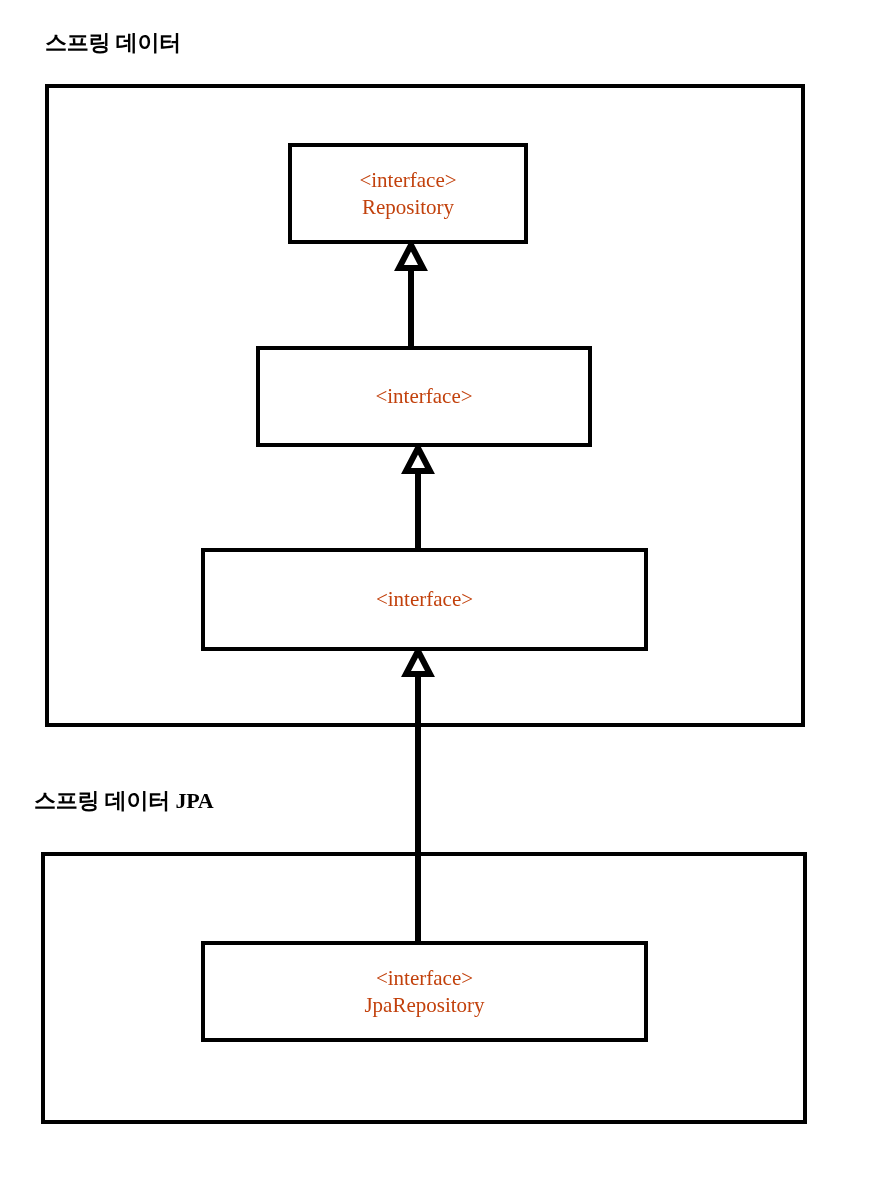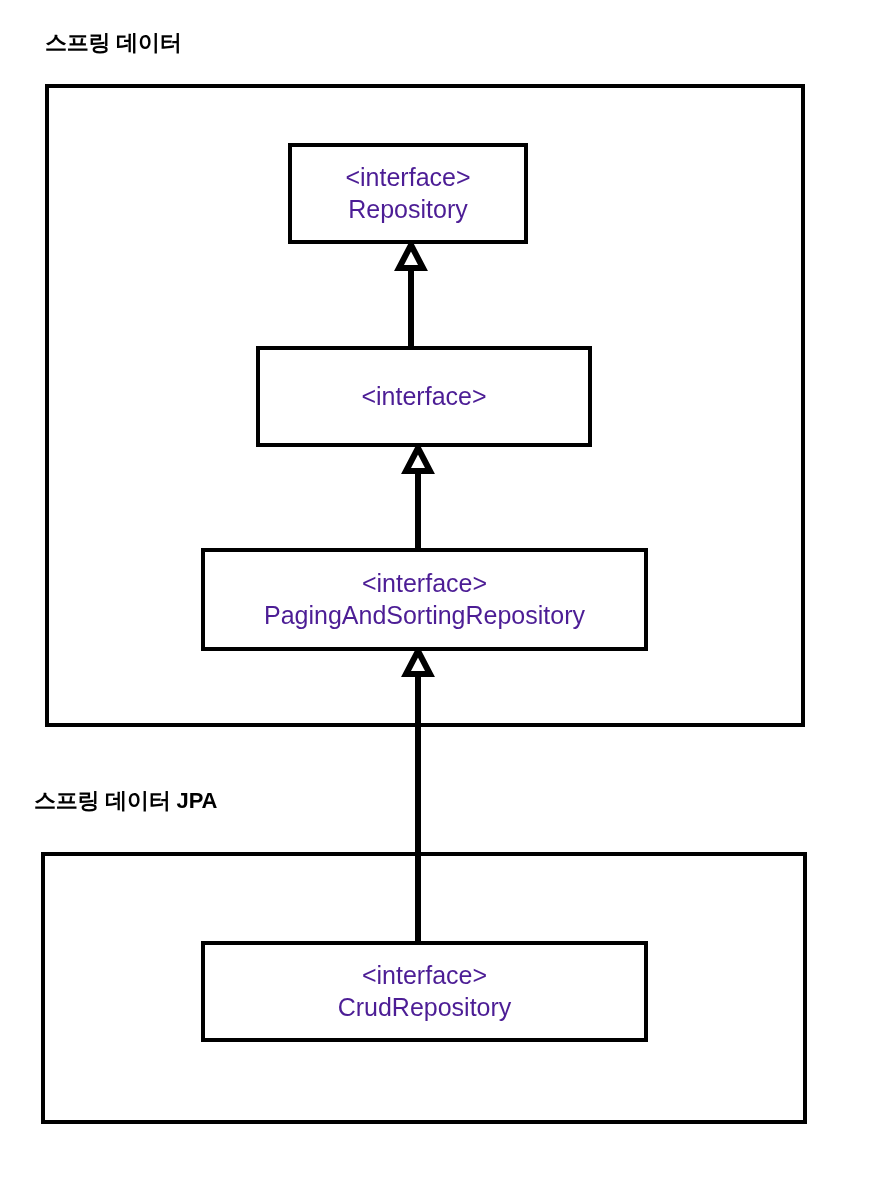--- a/index.html
+++ b/index.html
@@ -14,20 +14,21 @@
     -webkit-font-smoothing: antialiased;
   }
 
   
   #diagram {
     position: relative;
     width: 852px;
     height: 1192px;
     background: #ffffff;
     overflow: hidden;
+    font-family: Liberation Serif, serif;
   }
 
   
   .package-label {
     position: absolute;
     font-size: 22px;
     font-weight: bold;
     letter-spacing: -0.2px;
     white-space: nowrap;
     line-height: 1;
@@ -49,25 +50,25 @@
     border: 4px solid #000000;
     background: #ffffff;
     display: flex;
     flex-direction: column;
     align-items: center;
     justify-content: center;
     z-index: 4;
   }
   .class-stereotype,
   .class-name {
-    font-size: 25px;
+    font-size: 21px;
     line-height: 1.26;
     white-space: nowrap;
     text-align: center;
-    color: #4c1d95;
+    color: #c2410c;
   }
 
   
   .connector {
     position: absolute;
     z-index: 3;
     overflow: visible;
   }
   .connector svg {
     display: block;
@@ -110,21 +111,20 @@
     <div class="class-stereotype">&lt;interface&gt;</div>
     <div class="class-name">Repository</div>
   </div>
 
   <div class="class-box" style="left:256px; top:346px; width:336px; height:101px;">
     <div class="class-stereotype">&lt;interface&gt;</div>
   </div>
 
   <div class="class-box" style="left:201px; top:548px; width:447px; height:103px;">
     <div class="class-stereotype">&lt;interface&gt;</div>
-    <div class="class-name">PagingAndSortingRepository</div>
   </div>
 
   <div class="class-box" style="left:201px; top:941px; width:447px; height:101px;">
     <div class="class-stereotype">&lt;interface&gt;</div>
-    <div class="class-name">CrudRepository</div>
+    <div class="class-name">JpaRepository</div>
   </div>
 
 </div>
 
 </body></html>

